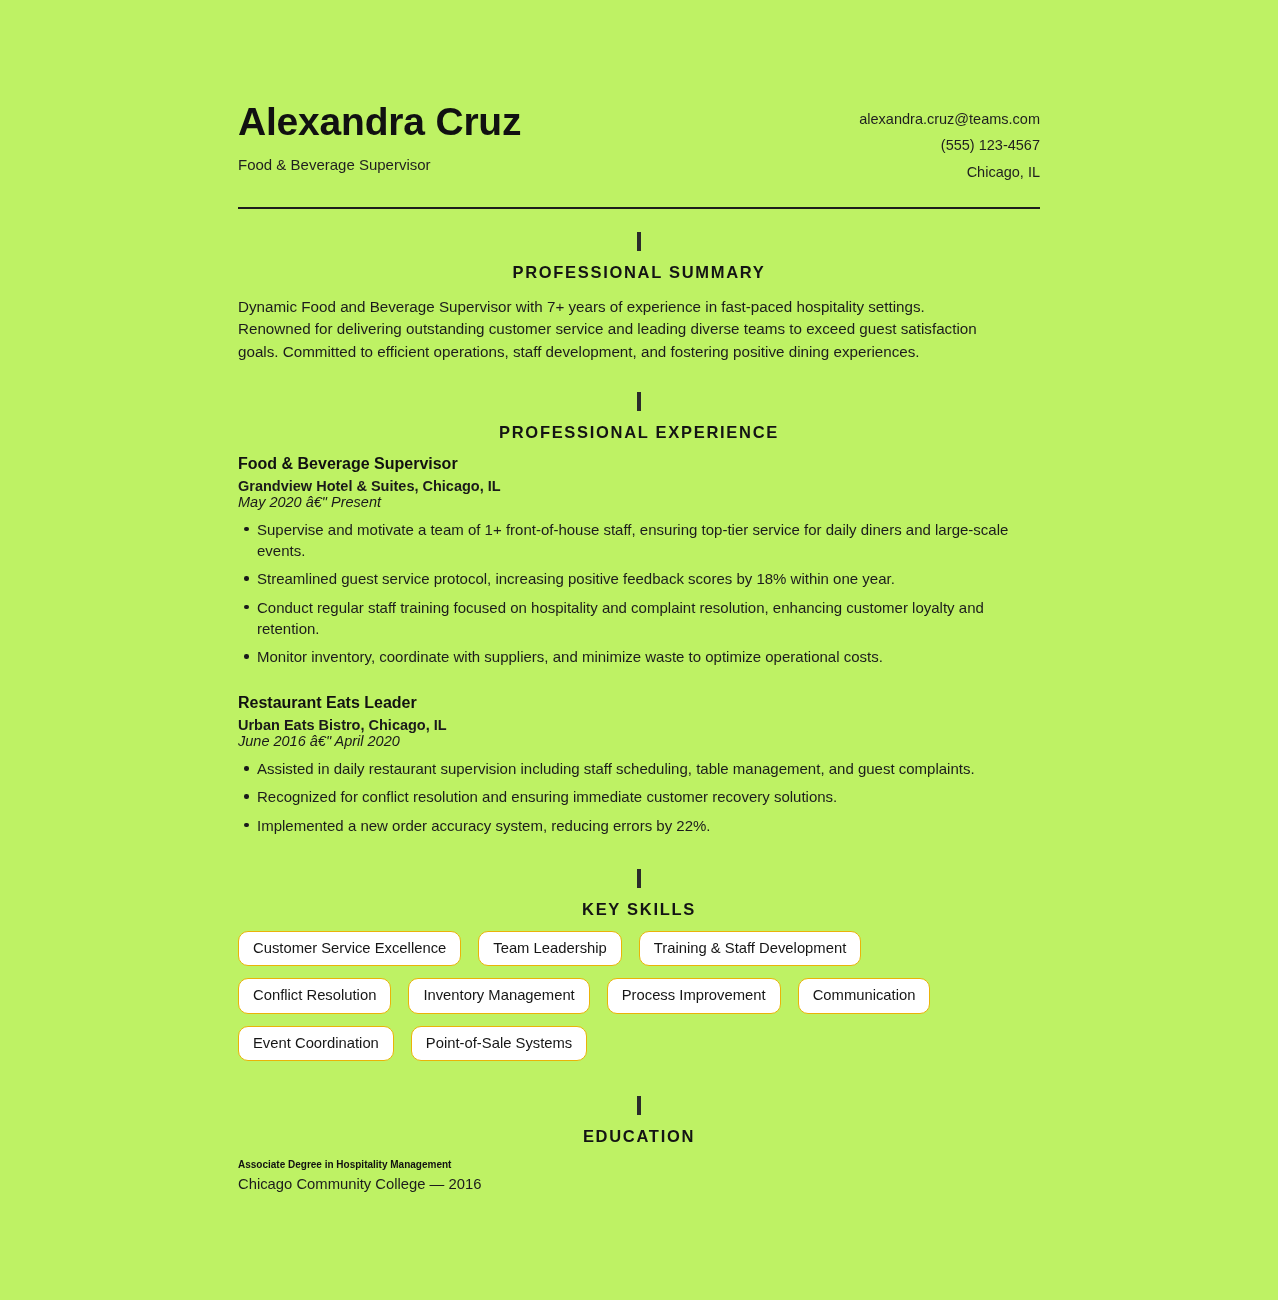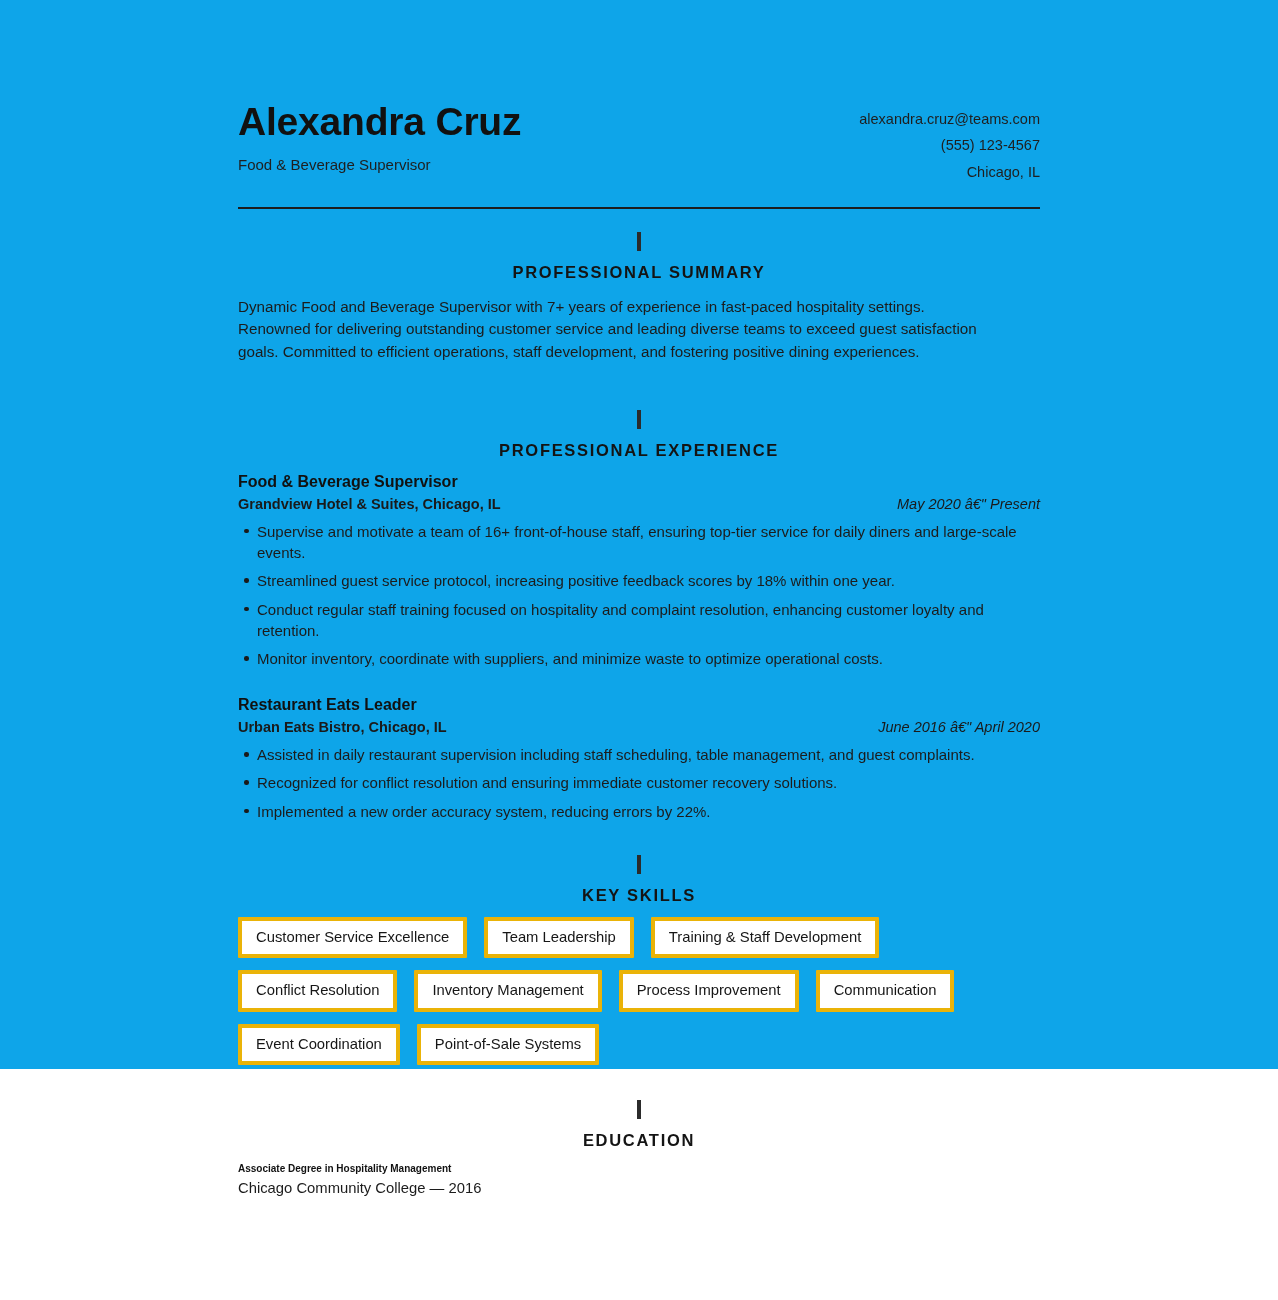--- a/index.html
+++ b/index.html
@@ -10,22 +10,22 @@
   body {
     width: 1278px;
     height: 1300px;
     font-family: "Liberation Sans", sans-serif;
     color: #1a1a1a;
     -webkit-font-smoothing: antialiased;
   }
   .page {
     position: relative;
     width: 1278px;
-    height: 1069px;
-    background: #0ea5e9;
+    height: 1300px;
+    background: #bef264;
     box-sizing: border-box;
   }
   .sheet {
     position: absolute;
     left: 238px;
     top: 96px;
     width: 802px;
   }
 
   
@@ -109,20 +109,21 @@
     font-size: 16px;
     font-weight: 700;
     color: #111111;
     line-height: 1.3;
   }
   .job-line {
     display: flex;
     align-items: baseline;
     justify-content: space-between;
     margin-top: 3px;
+    flex-direction: column;
   }
   .job-org {
     font-size: 14.5px;
     font-weight: 700;
     color: #1a1a1a;
   }
   .job-dates {
     font-size: 14.5px;
     font-style: italic;
     color: #1a1a1a;
@@ -156,22 +157,22 @@
 
   
   .skills {
     display: flex;
     flex-wrap: wrap;
     gap: 12px 17px;
     max-width: 760px;
     margin-top: 2px;
   }
   .pill {
-    border: 4px solid #eab308;
-    border-radius: 1px;
+    border: 1px solid #eab308;
+    border-radius: 10px;
     padding: 8px 14px 9px 14px;
     font-size: 14.8px;
     line-height: 1.12;
     color: #161616;
     background: #ffffff;
     white-space: nowrap;
   }
 
   
   .edu-degree {
@@ -181,21 +182,21 @@
     line-height: 1.3;
   }
   .edu-school {
     font-size: 14.8px;
     color: #1c1c1c;
     margin-top: 4px;
     line-height: 1.3;
   }
 
   .sec-summary   { margin-top: 23px; }
-  .sec-experience{ margin-top: 47px; }
+  .sec-experience{ margin-top: 29px; }
   .sec-skills    { margin-top: 33px; }
   .sec-education { margin-top: 35px; }
 </style>
 </head>
 <body>
 
 <div class="page">
   <div class="sheet">
 
     <div class="header">
@@ -225,21 +226,21 @@
         <span class="sec-title">PROFESSIONAL EXPERIENCE</span>
       </div>
 
       <div class="job">
         <div class="job-title">Food &amp; Beverage Supervisor</div>
         <div class="job-line">
           <span class="job-org">Grandview Hotel &amp; Suites, Chicago, IL</span>
           <span class="job-dates">May 2020 â€" Present</span>
         </div>
         <ul class="bullets">
-          <li>Supervise and motivate a team of 16+ front-of-house staff, ensuring top-tier service for daily diners and large-scale events.</li>
+          <li>Supervise and motivate a team of 1+ front-of-house staff, ensuring top-tier service for daily diners and large-scale events.</li>
           <li>Streamlined guest service protocol, increasing positive feedback scores by 18% within one year.</li>
           <li>Conduct regular staff training focused on hospitality and complaint resolution, enhancing customer loyalty and retention.</li>
           <li>Monitor inventory, coordinate with suppliers, and minimize waste to optimize operational costs.</li>
         </ul>
       </div>
 
       <div class="job">
         <div class="job-title">Restaurant Eats Leader</div>
         <div class="job-line">
           <span class="job-org">Urban Eats Bistro, Chicago, IL</span>

